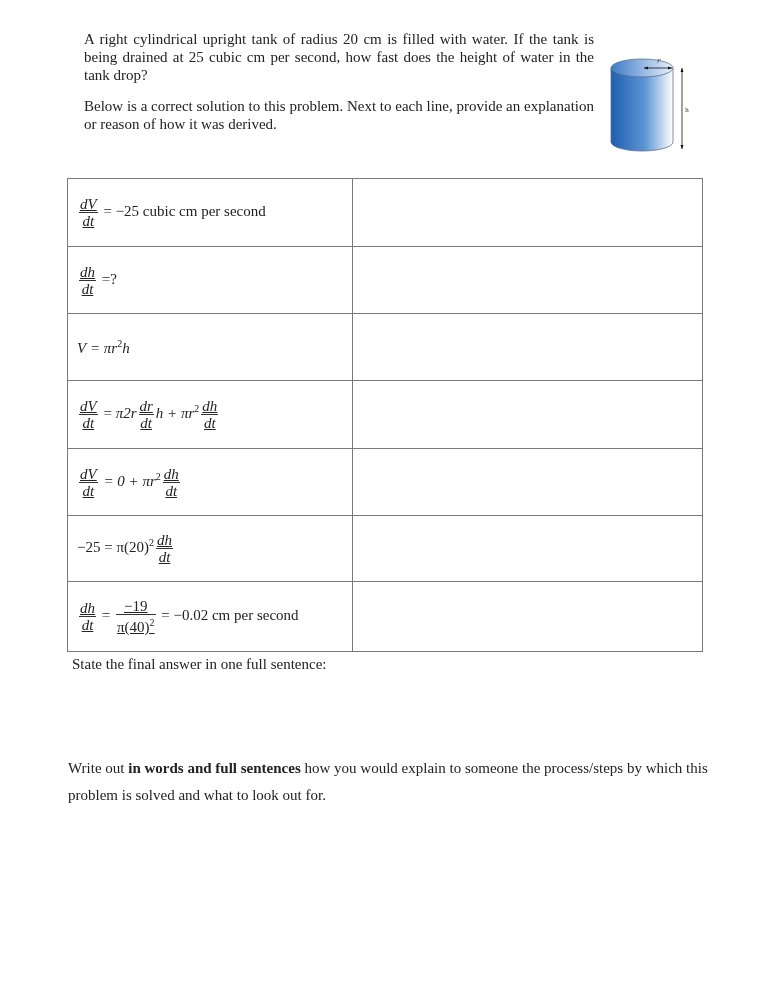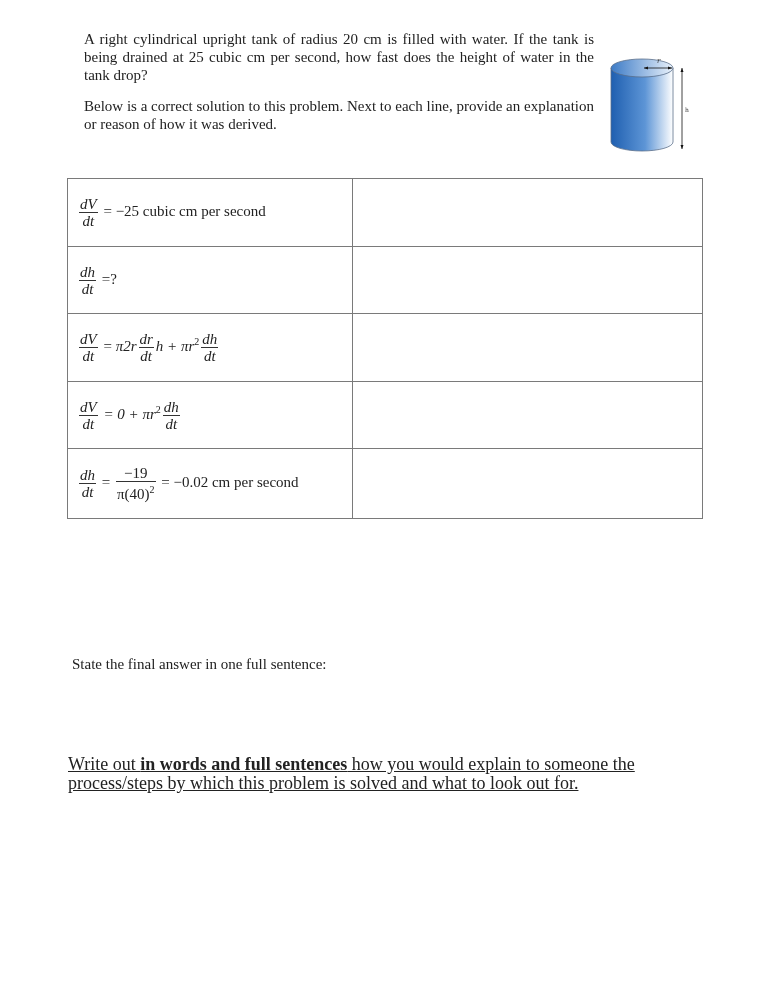--- a/index.html
+++ b/index.html
@@ -23,27 +23,27 @@
     position: absolute; left: 67px; top: 178px;
     width: 636px; border-collapse: collapse;
   }
   table.sol td {
     border: 1.3px solid #7a7a7a; vertical-align: middle;
     padding: 0 0 0 9px; font-family: "Liberation Serif", "DejaVu Serif", serif;
     font-size: 15px;
   }
   table.sol td.expl { width: 349px; padding: 0; }
   .math { font-style: italic; }
-  .frac { display: inline-block; vertical-align: middle; text-align: center; margin: 16px 2px; }
+  .frac { display: inline-block; vertical-align: middle; text-align: center; margin: 16px 2px; text-decoration: underline; }
   .frac > span { display: block; line-height: 16px; padding: 0 1px; }
   .frac > span.num { border-bottom: 1px solid #333; }
   sup { font-size: 10px; }
 
   #final-prompt { position: absolute; left: 72px; top: 656px; font-family: "Liberation Serif", "DejaVu Serif", serif; font-size: 15px; }
-  #explain-prompt { position: absolute; left: 68px; top: 755px; width: 640px; font-family: "Liberation Serif", "DejaVu Serif", serif; font-size: 18px; line-height: 19px; text-decoration: underline; }
+  #explain-prompt { position: absolute; left: 68px; top: 755px; width: 640px; font-family: "Liberation Serif", "DejaVu Serif", serif; font-size: 15px; line-height: 27px; }
   #explain-prompt b { font-weight: bold; }
 </style>
 </head>
 <body>
 
 <div id="problem" class="para">A right cylindrical upright tank of radius 20 cm is filled with water. If the tank is being drained at 25 cubic cm per second, how fast does the height of water in the tank drop?</div>
 <div id="instruction" class="para">Below is a correct solution to this problem. Next to each line, provide an explanation or reason of how it was derived.</div>
 
 <svg id="figure" viewBox="0 0 90 110">
   <defs>
@@ -78,33 +78,46 @@
     </td>
     <td class="expl"></td>
   </tr>
   <tr style="height:67px">
     <td>
       <span class="frac math"><span class="num">dh</span><span>dt</span></span>
       <span>=?</span>
     </td>
     <td class="expl"></td>
   </tr>
+  <tr style="height:67px">
+    <td>
+      <span class="math">V</span>
+      <span class="math">= πr</span><sup>2</sup><span class="math">h</span>
+    </td>
+    <td class="expl"></td>
+  </tr>
   <tr style="height:68px">
     <td>
       <span class="frac math"><span class="num">dV</span><span>dt</span></span>
       <span>=</span>
       <span class="math">π2r</span><span class="frac math"><span class="num">dr</span><span>dt</span></span><span class="math">h</span>
       <span class="math">+ πr</span><sup>2</sup><span class="frac math"><span class="num">dh</span><span>dt</span></span>
     </td>
     <td class="expl"></td>
   </tr>
   <tr style="height:67px">
     <td>
       <span class="frac math"><span class="num">dV</span><span>dt</span></span>
       <span class="math">= 0 + πr</span><sup>2</sup><span class="frac math"><span class="num">dh</span><span>dt</span></span>
+    </td>
+    <td class="expl"></td>
+  </tr>
+  <tr style="height:57px">
+    <td>
+      <span>−25 = π(20)</span><sup>2</sup><span class="frac math"><span class="num">dh</span><span>dt</span></span>
     </td>
     <td class="expl"></td>
   </tr>
   <tr style="height:70px">
     <td>
       <span class="frac math"><span class="num">dh</span><span>dt</span></span>
       <span>=</span>
       <span class="frac"><span class="num">−19</span><span><span>π(40)</span><sup>2</sup></span></span>
       <span>= −0.02 cm per second</span>
     </td>

